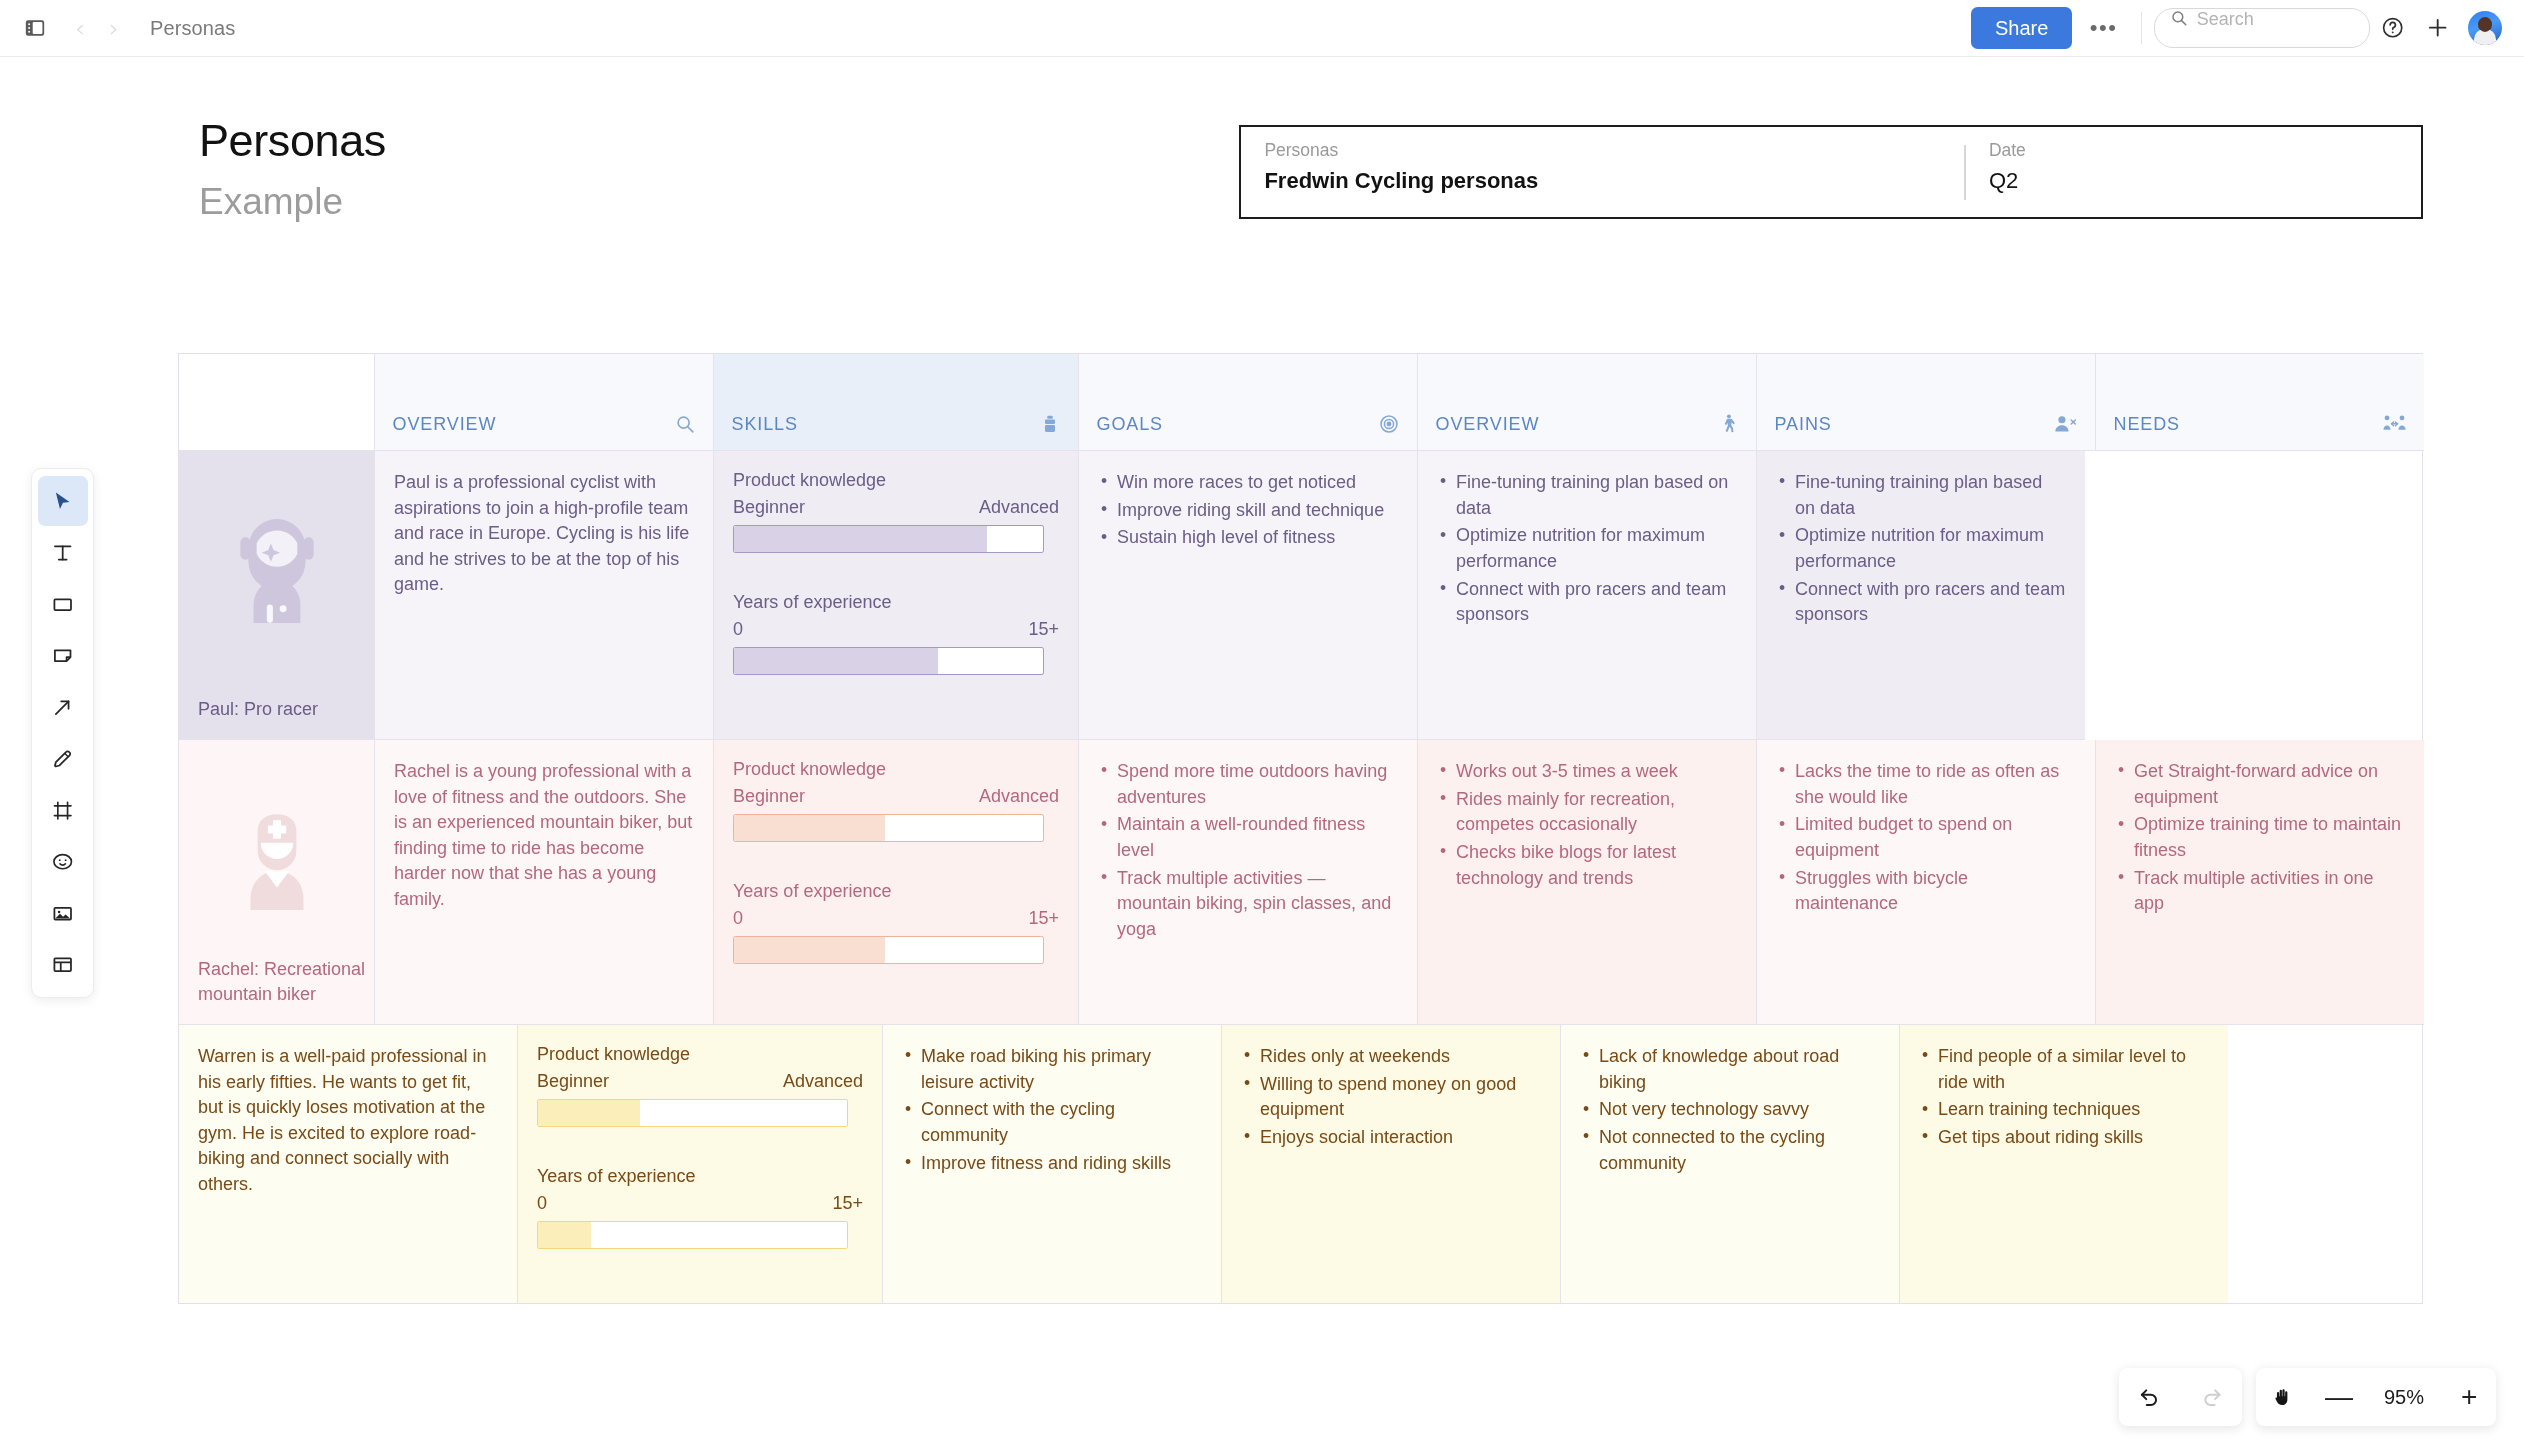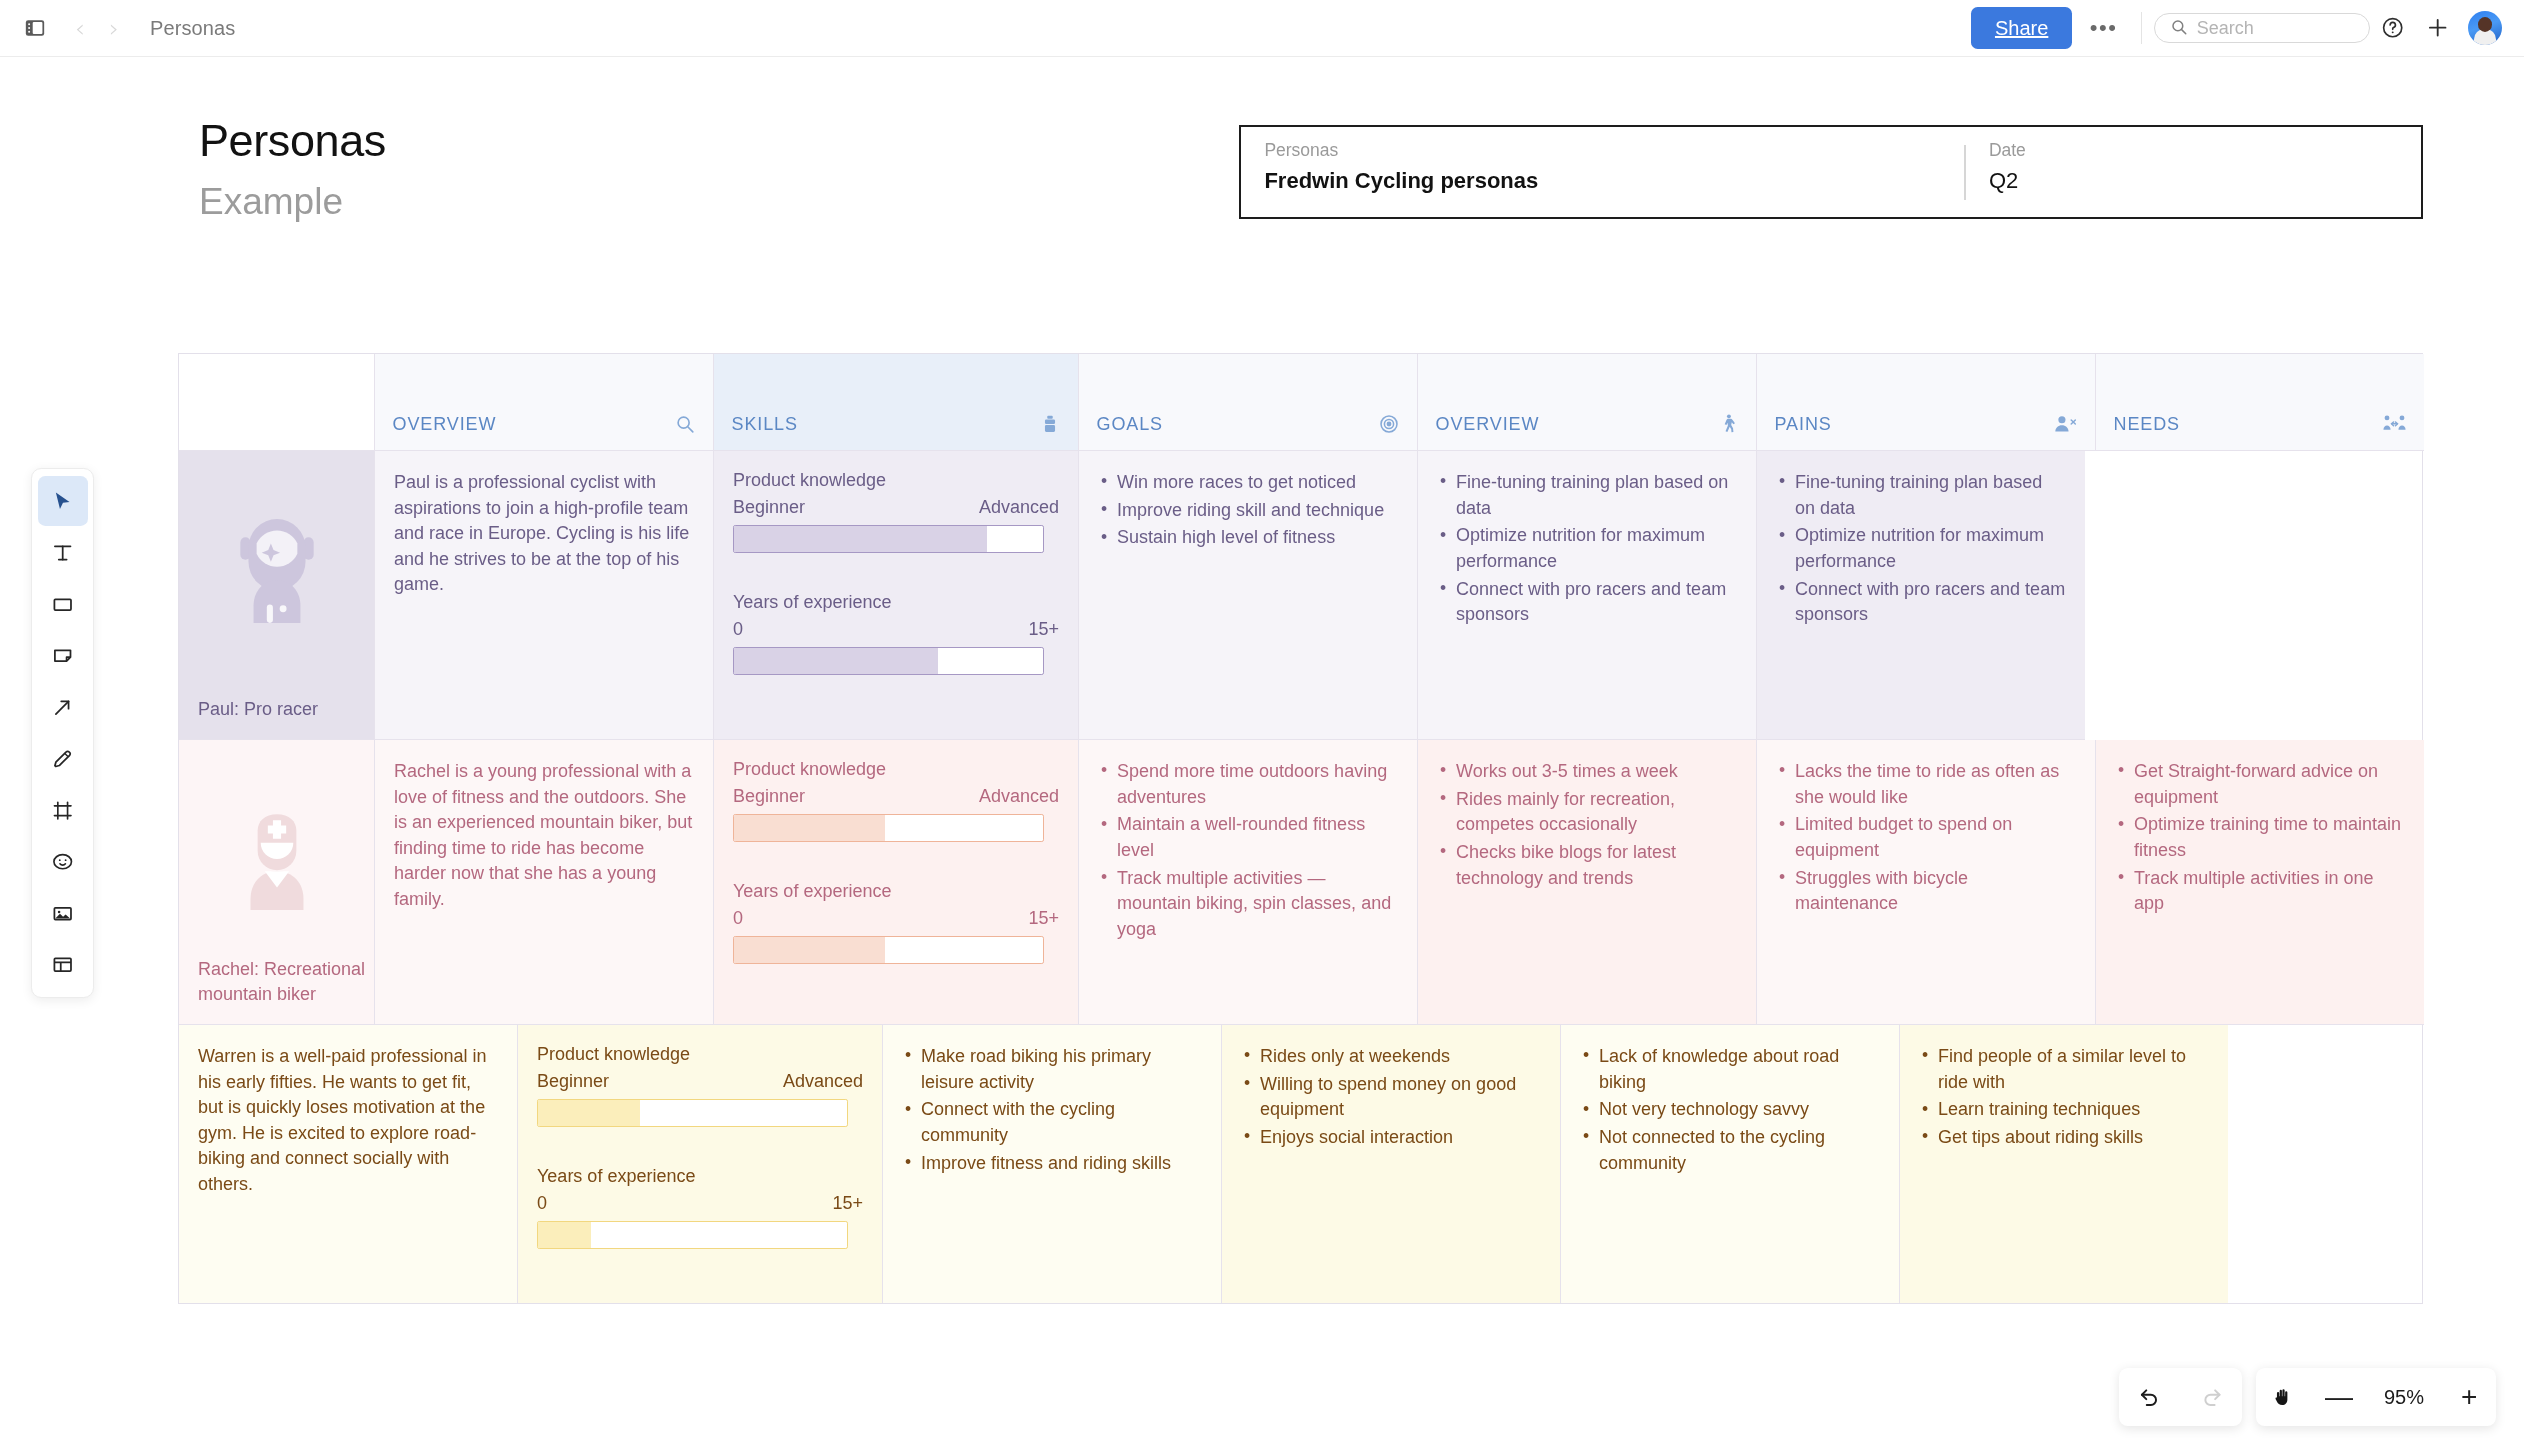--- a/index.html
+++ b/index.html
@@ -37,31 +37,30 @@
   }
   .tb-right {
     margin-left: auto; display: flex; align-items: center;
     padding-right: 23.4px; gap: 0;
   }
   .share-btn {
     background: #3b79de; color: #fff; font-size: 20px;
     border: none; border-radius: 6.6px;
     padding: 9.5px 24px; cursor: pointer; font-weight: 500;
     font-family: "Liberation Sans", sans-serif;
-    text-decoration: underline;
   }
   .dots-btn {
     width: 48px; height: 38px; display: flex; align-items: center; justify-content: center;
     color: #6a6a6a; font-size: 22px; letter-spacing: 1.5px; cursor: pointer; margin-left: 7.3px;
   }
   .tb-divider { width: 0.7px; height: 32px; background: #e4e4e4; margin: 0 13px; }
   .search-box {
-    width: 216px; height: 30px;
+    width: 216px; height: 40px;
     border: 1.1px solid #d9d9d9; border-radius: 19px;
-    display: flex; align-items: center; gap: 8.8px;
+    display: flex; gap: 8.8px;
     padding: 0 14.6px; cursor: text; background: #fff;
   }
   .search-box .ph { color: #b4b4b4; font-size: 18px; }
   .icon-btn {
     width: 45px; height: 45px; display: flex; align-items: center; justify-content: center;
     cursor: pointer; color: #3a3a3a;
   }
   .avatar {
     width: 34px; height: 34px; border-radius: 50%; margin-left: 7.3px;
     background: linear-gradient(160deg,#2f7ff0 0%, #4a9af5 45%, #1f5fc4 100%);

